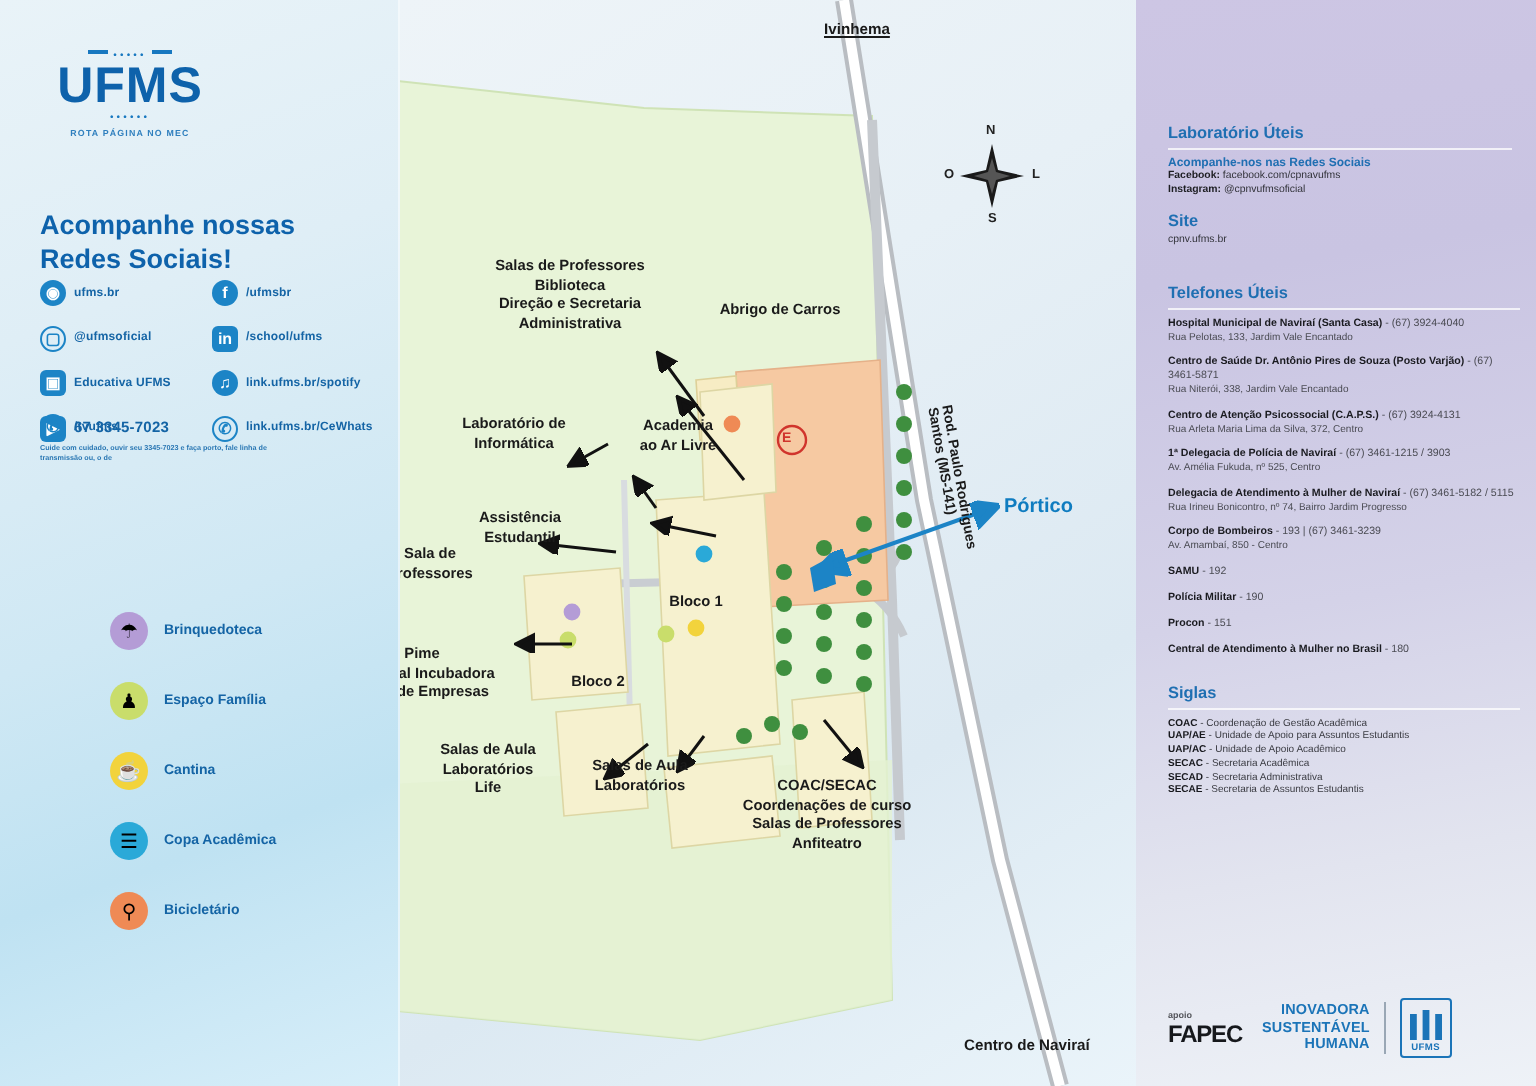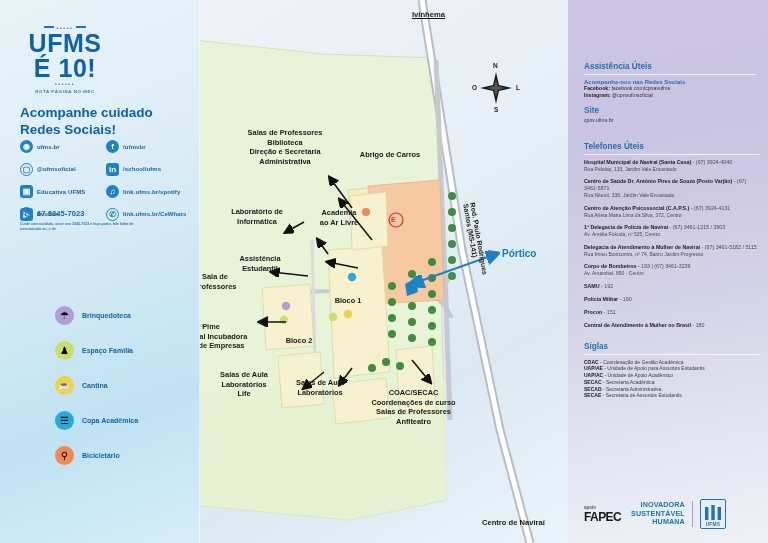--- a/index.html
+++ b/index.html
@@ -134,26 +134,25 @@
 </head>
 <body>
 
 <div id="page">
 
   <div id="left-panel">
 
     <div class="ufms10">
       <div class="dots"><span class="bar"></span> ••••• <span class="bar"></span></div>
       <div class="l1">UFMS</div>
-      <div class="l2">É 10!</div>
       <div class="dots">••••••</div>
       <div class="tag">ROTA PÁGINA NO MEC</div>
     </div>
 
-    <div class="follow-title" id="follow-title" style="white-space: pre-line;">Acompanhe cuidado
+    <div class="follow-title" id="follow-title" style="white-space: pre-line;">Acompanhe nossas
 Redes Sociais!</div>
 
     <div class="social-grid" id="social-grid">
         <div class="srow">
           <div class="scell">
             <div class="sico round">◉</div>
             <div class="stxt">ufms.br</div>
           </div>
           <div class="scell" style="width: 86px;">
             <div class="sico round">f</div>
@@ -368,21 +367,21 @@
     <div class="maptxt" style="left:146px;top:388px;width:135px;">COAC/SECAC
 Coordenações de curso
 Salas de Professores
 Anfiteatro</div>
   </div>
 
   <div id="right-panel">
 
 
     <div id="info-block">
-      <div class="rp-h">Assistência Úteis</div>
+      <div class="rp-h">Laboratório Úteis</div>
       <div class="rp-rule"></div>
       <div class="rp-sub">Acompanhe-nos nas Redes Sociais</div>
       <div class="rp-line">
         <b>Facebook:</b>
         <span>facebook.com/cpnavufms</span>
       </div>
       <div class="rp-line">
         <b>Instagram:</b>
         <span>@cpnvufmsoficial</span>
       </div>

